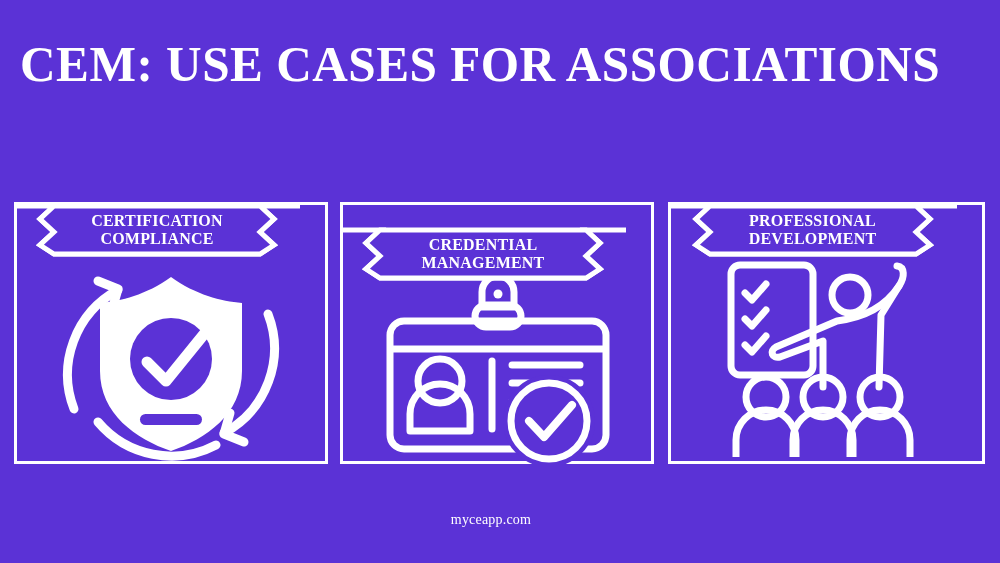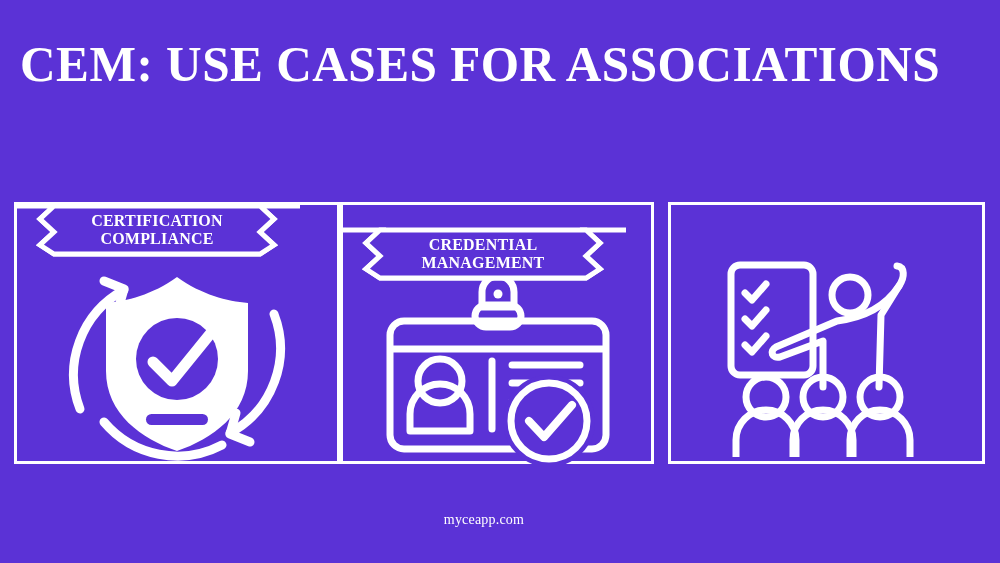--- a/index.html
+++ b/index.html
@@ -25,21 +25,21 @@
   }
 
   .cards{position:absolute;left:0;top:168px;width:1000px;height:300px;}
 
   .card{position:absolute;top:34px;height:262px;}
   .card .frame{
     position:absolute;inset:0;
     border:3px solid #FFFFFF;
     box-sizing:border-box;
   }
-  .card1{left:14px;width:314px;padding-left:12px;}
+  .card1{left:14px;width:314px;}
   .card2{left:340px;width:314px;}
   .card3{left:668px;width:317px;}
 
   .ribbon{
     position:absolute;top:0;height:56px;
     z-index:3;
     display:flex;align-items:center;justify-content:center;
   }
   .ribbon svg{position:absolute;left:0;top:0;width:100%;height:100%;overflow:visible;}
   .ribbon-label{
@@ -53,21 +53,21 @@
   .rb2{left:-4px;width:294px;margin-top:24px;}
   .rb3{left:-4px;width:297px;}
 
   .icon-wrap{
     position:absolute;left:0;right:0;top:56px;bottom:0;
     display:flex;align-items:center;justify-content:center;
   }
   .icon-wrap svg{display:block;}
 
   .footer{
-    position:absolute;left:8px;top:512px;width:952px;
+    position:absolute;left:15px;top:512px;width:952px;
     text-align:center;
     color:#FFFFFF;
     font-size:14px;
     font-weight:normal;
     letter-spacing:0.2px;
   }
 </style>
 </head>
 <body>
 
@@ -145,20 +145,28 @@
           <circle cx="177" cy="162" r="41" fill="#5B32D6" stroke="#5B32D6" stroke-width="10"></circle>
           <circle cx="177" cy="162" r="38" fill="none" stroke="#FFFFFF" stroke-width="7"></circle>
           <path d="M157 162 L172 178 L200 146" fill="none" stroke="#FFFFFF" stroke-width="8" stroke-linecap="round" stroke-linejoin="round"></path>
         </svg>
       </div>
     </div>
 
     <div class="card card3">
       <div class="frame"></div>
 
+      <div class="ribbon rb3">
+        <svg viewBox="0 0 297 56" preserveAspectRatio="none">
+          <path d="M4 4 L46 4 L32 17 L46 30 L32 43 L46 52 L252 52 L266 43 L252 30 L266 17 L252 4 L293 4" fill="none" stroke="#FFFFFF" stroke-width="5" stroke-linejoin="miter"></path>
+          <path d="M46 4 L252 4 L266 17 L252 30 L266 43 L252 52 L46 52 L32 43 L46 30 L32 17 Z" fill="#5B32D6" stroke="#FFFFFF" stroke-width="5" stroke-linejoin="miter"></path>
+        </svg>
+        <div class="ribbon-label">PROFESSIONAL
+DEVELOPMENT</div>
+      </div>
 
       <div class="icon-wrap">
         <svg width="215" height="212" viewBox="0 0 215 212">
 
           <rect x="12" y="10" width="82" height="110" rx="9" fill="none" stroke="#FFFFFF" stroke-width="7"></rect>
           <path d="M26 38 L33 45 L47 29" fill="none" stroke="#FFFFFF" stroke-width="7" stroke-linecap="round" stroke-linejoin="round"></path>
           <path d="M26 64 L33 71 L47 55" fill="none" stroke="#FFFFFF" stroke-width="7" stroke-linecap="round" stroke-linejoin="round"></path>
           <path d="M26 90 L33 97 L47 81" fill="none" stroke="#FFFFFF" stroke-width="7" stroke-linecap="round" stroke-linejoin="round"></path>
 
           <circle cx="131" cy="40" r="18" fill="none" stroke="#FFFFFF" stroke-width="7"></circle>

